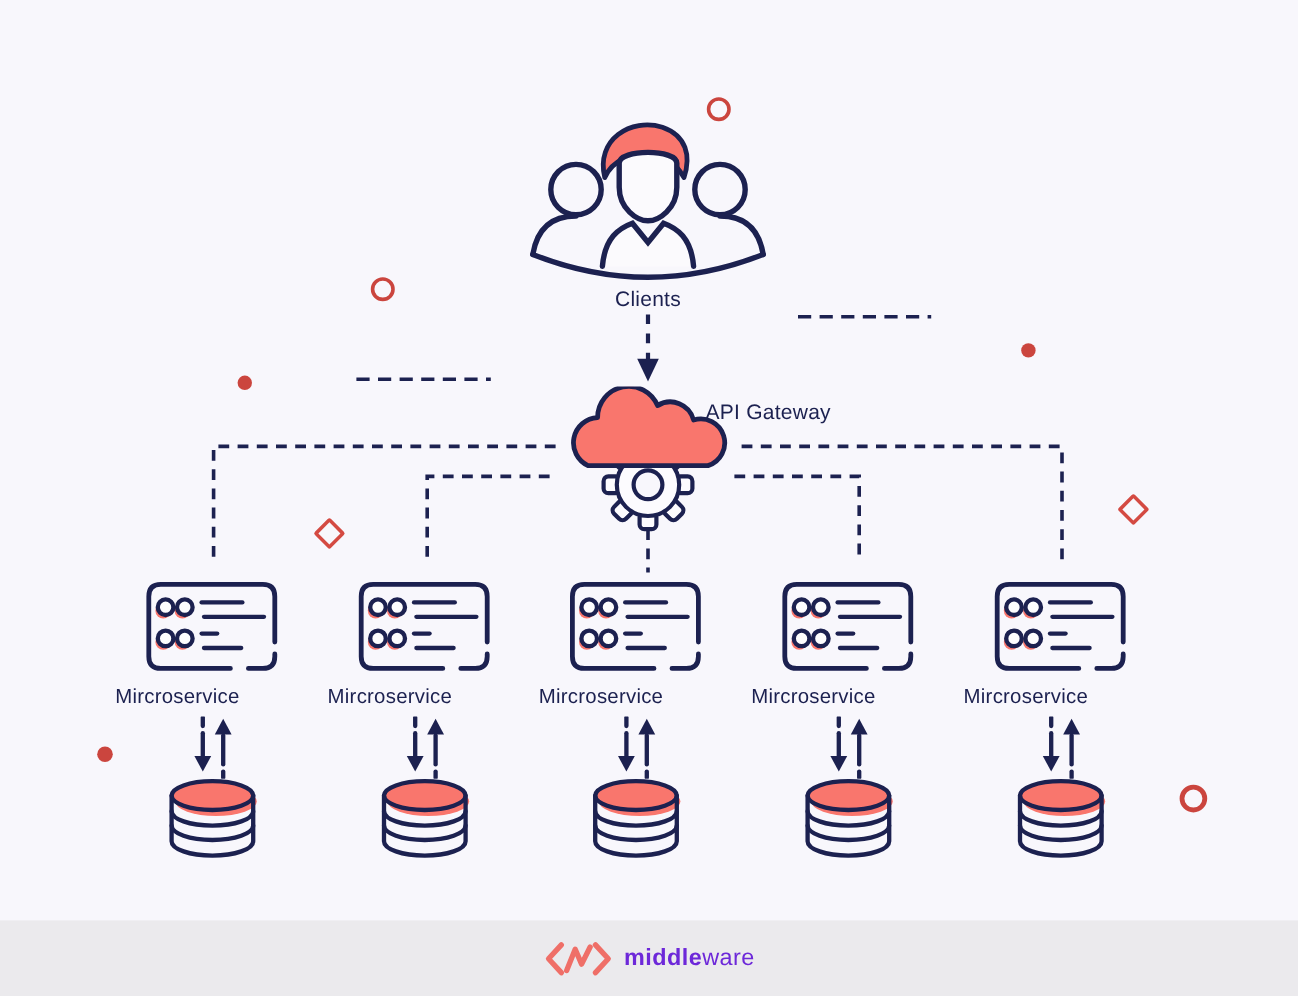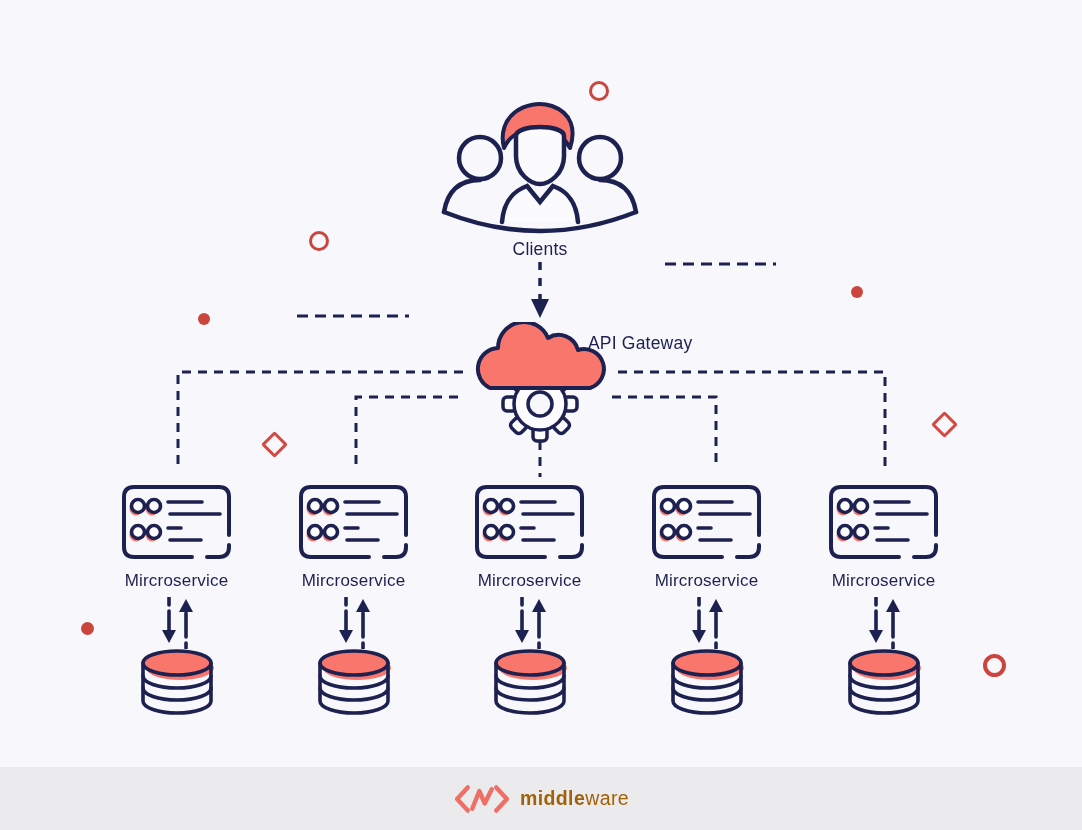--- a/index.html
+++ b/index.html
@@ -10,33 +10,33 @@
     color:#1c2150;
   }
   .abs{position:absolute;}
   svg{display:block;}
   .label{
     font-size:17.5px;font-weight:500;color:#1c2150;letter-spacing:.2px;
   }
   .clients-label{left:450px;top:239px;width:180px;text-align:center;}
   .gateway-label{left:588px;top:333px;white-space:nowrap;}
   .col{position:absolute;top:483px;width:113px;height:245px;}
-  .col .svc-label{position:absolute;top:88px;left:-24px;width:161px;text-align:center;font-size:17px;}
+  .col .svc-label{position:absolute;top:88px;left:-24px;width:161px;font-size:17px;}
   .col .arrows{position:absolute;top:114px;left:50%;transform:translateX(-50%);}
   .col .db{position:absolute;top:162px;left:50%;transform:translateX(-50%);}
   
   .ring{border-radius:50%;border:3.5px solid #cb453e;background:transparent;}
   .dot{border-radius:50%;background:#cb453e;}
   .diamond{border:3px solid #d44a42;transform:rotate(45deg);border-radius:2px;}
   
   .footer{
     position:absolute;left:0;bottom:0;width:1082px;height:63px;background:#ebeaed;
     display:flex;align-items:center;justify-content:center;gap:9px;
   }
-  .logo-text{font-size:19.5px;color:#a16207;letter-spacing:.4px;}
+  .logo-text{font-size:19.5px;color:#6d28d9;letter-spacing:.4px;}
   .logo-text .b{font-weight:700;}
   .logo-text .r{font-weight:400;}
 </style>
 </head>
 <body>
 
 <div class="stage">
 
   <svg class="abs" style="left:0;top:0;" width="1082" height="830" viewBox="0 0 1082 830">
     <g stroke="#1c2150" stroke-width="3" fill="none">

